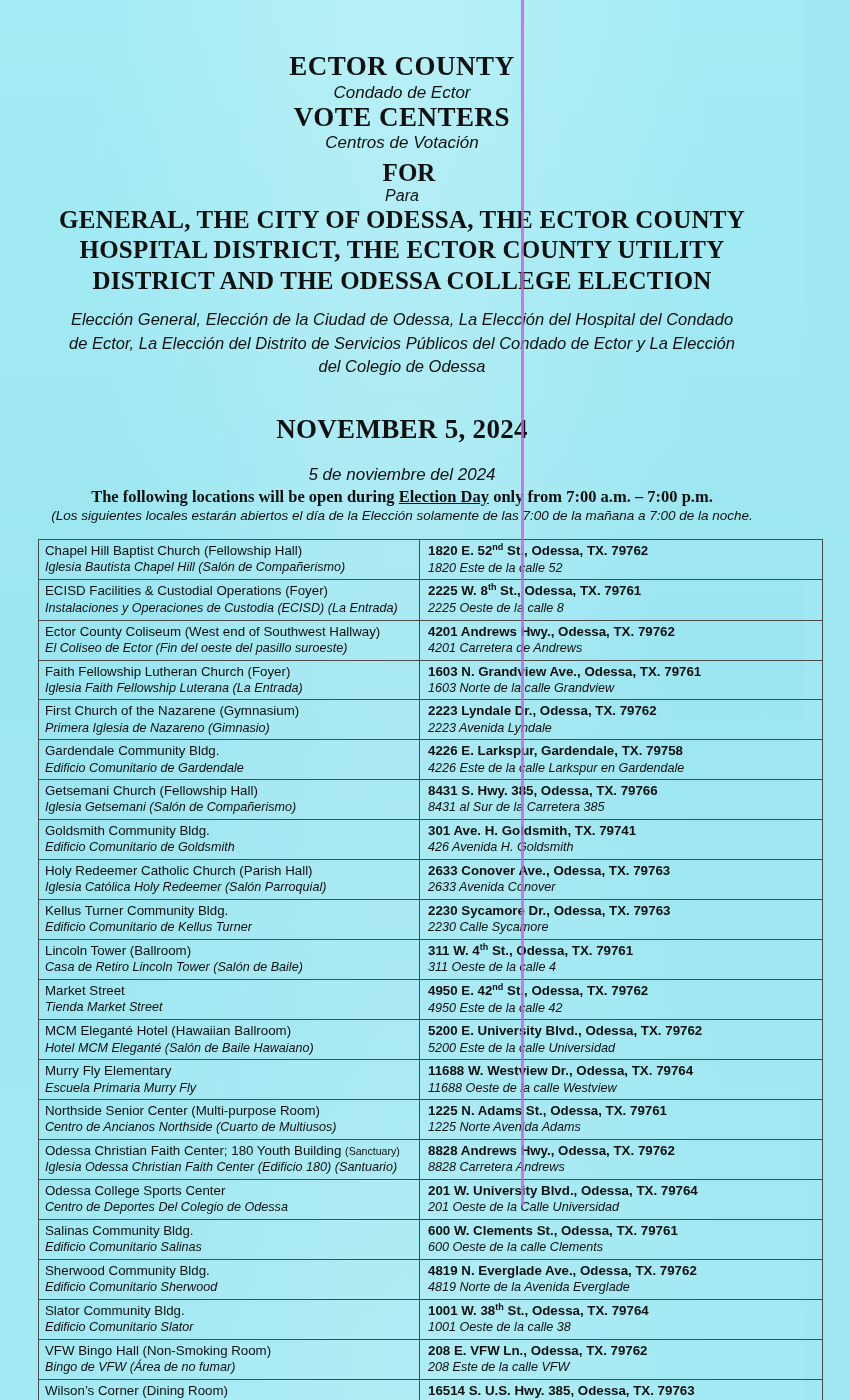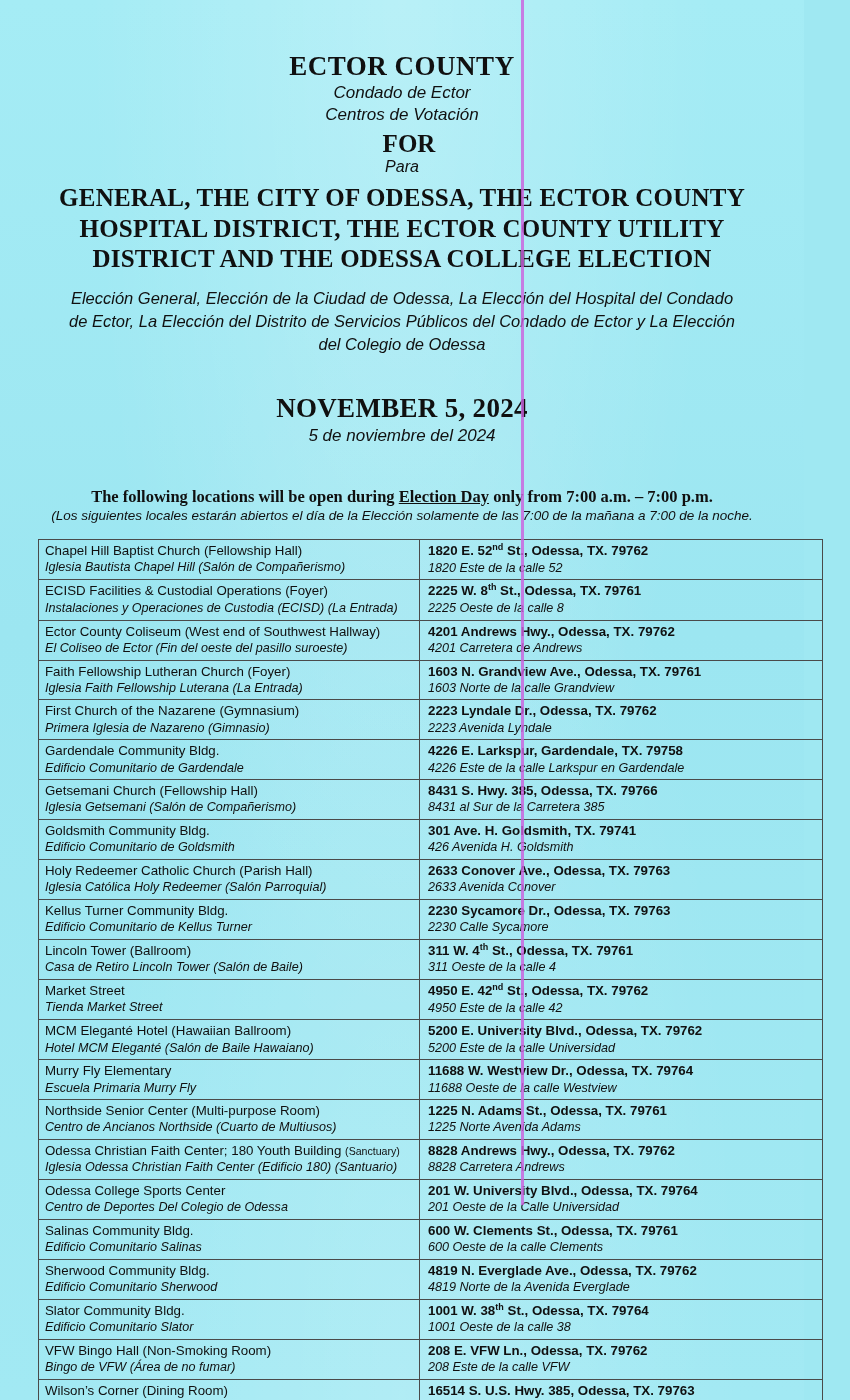--- a/index.html
+++ b/index.html
@@ -71,21 +71,20 @@
   .es-para {
     font-family: "Liberation Sans", sans-serif;
     font-style: italic;
     font-size: 16px;
   }
   .en-big {
     font-family: "Liberation Serif", serif;
     font-weight: bold;
     font-size: 25px;
     line-height: 1.22;
-    margin-top: 7px;
     padding: 0 48px;
     letter-spacing: 0.2px;
   }
   .es-big {
     font-family: "Liberation Sans", sans-serif;
     font-style: italic;
     font-size: 16.5px;
     line-height: 1.42;
     margin-top: 12px;
     padding: 0 60px;
@@ -94,21 +93,21 @@
     font-family: "Liberation Serif", serif;
     font-weight: bold;
     font-size: 27px;
     margin-top: 36px;
     letter-spacing: 0.3px;
   }
   .date-es {
     font-family: "Liberation Sans", sans-serif;
     font-style: italic;
     font-size: 17px;
-    margin-top: 2px;
+    margin-top: 20px;
   }
   .notice {
     position: absolute;
     left: 0; right: 0;
     top: 487px;
     text-align: center;
     z-index: 3;
   }
   .notice-en {
     font-family: "Liberation Serif", serif;
@@ -177,20 +176,21 @@
 </head>
 <body>
 
 <div class="page">
 
   <div class="marker-line"></div>
 
   <div class="header">
     <div class="en-l1">ECTOR COUNTY</div>
     <div class="es-l1">Condado de Ector</div>
+    <div class="en-l1">VOTE CENTERS</div>
     <div class="es-l1">Centros de Votación</div>
     <div class="en-for">FOR</div>
     <div class="es-para">Para</div>
     <div class="en-big">GENERAL, THE CITY OF ODESSA, THE ECTOR COUNTY HOSPITAL DISTRICT, THE ECTOR COUNTY UTILITY DISTRICT AND THE ODESSA COLLEGE ELECTION</div>
     <div class="es-big">Elección General, Elección de la Ciudad de Odessa, La Elección del Hospital del Condado de Ector, La Elección del Distrito de Servicios Públicos del Condado de Ector y La Elección del Colegio de Odessa</div>
     <div class="date-en">NOVEMBER 5, 2024</div>
     <div class="date-es">5 de noviembre del 2024</div>
   </div>
 
   <div class="notice">

